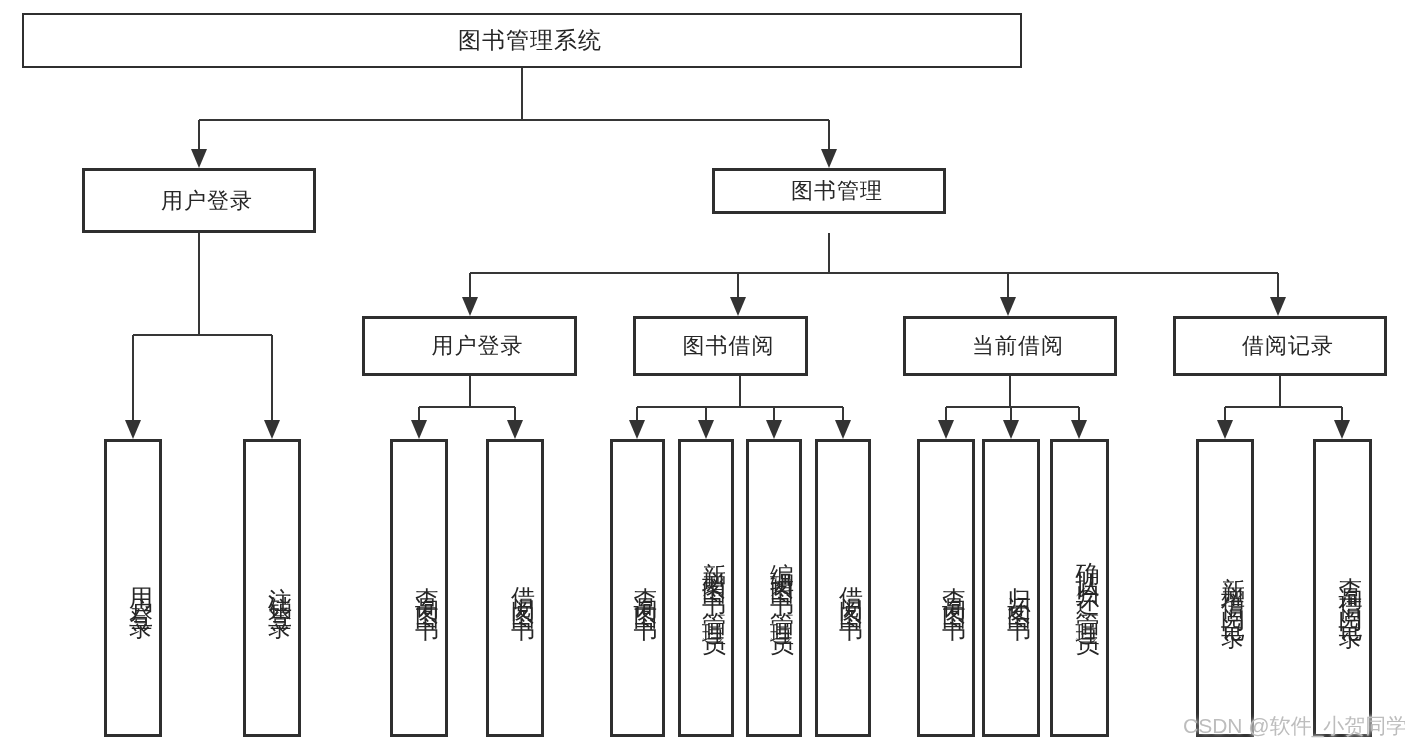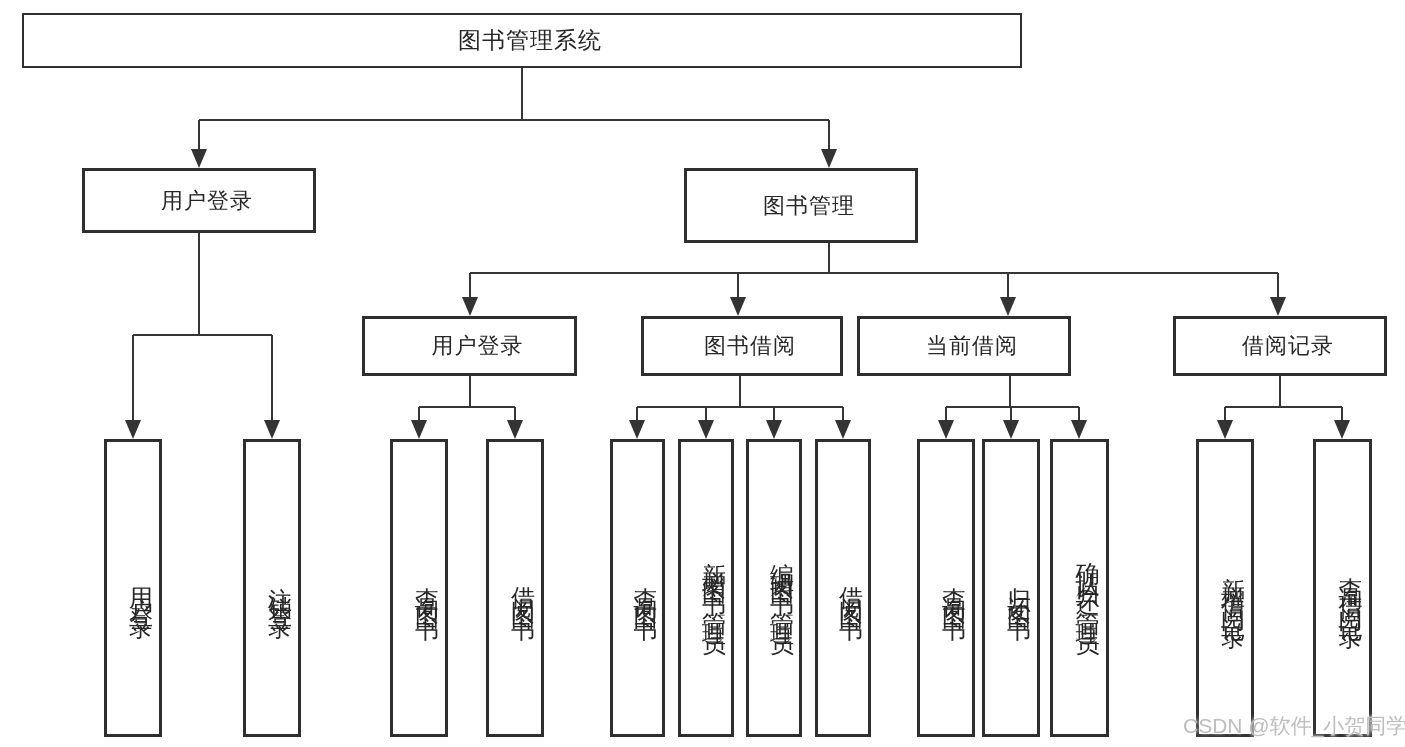--- a/index.html
+++ b/index.html
@@ -102,25 +102,25 @@
       <polygon points="1003,420 1019,420 1011,439"></polygon>
       <polygon points="1071,420 1087,420 1079,439"></polygon>
       <polygon points="1217,420 1233,420 1225,439"></polygon>
       <polygon points="1334,420 1350,420 1342,439"></polygon>
     </g>
   </svg>
 
   <div class="node h root" style="left:22px; top:13px; width:1000px; height:55px;">图书管理系统</div>
 
   <div class="node h" style="left:82px; top:168px; width:234px; height:65px;">用户登录</div>
-  <div class="node h" style="left:684px; top:168px; width:234px; height:75px;">图书管理</div>
+  <div class="node h" style="left:712px; top:168px; width:234px; height:46px;">图书管理</div>
 
   <div class="node h" style="left:362px; top:316px; width:215px; height:60px;">用户登录</div>
-  <div class="node h" style="left:633px; top:316px; width:202px; height:60px;margin-left:8px;">图书借阅</div>
-  <div class="node h" style="left:857px; top:316px; width:214px; height:60px;">当前借阅</div>
+  <div class="node h" style="left:633px; top:316px; width:175px; height:60px;">图书借阅</div>
+  <div class="node h" style="left:903px; top:316px; width:214px; height:60px;">当前借阅</div>
   <div class="node h" style="left:1173px; top:316px; width:214px; height:60px;">借阅记录</div>
 
   <div class="node v" style="left:104px; top:439px; width:58px; height:298px;">用户登录</div>
   <div class="node v" style="left:243px; top:439px; width:58px; height:298px;">注销登录</div>
 
   <div class="node v" style="left:390px; top:439px; width:58px; height:298px;">查询图书</div>
   <div class="node v" style="left:486px; top:439px; width:58px; height:298px;">借阅图书</div>
 
   <div class="node v" style="left:610px; top:439px; width:55px; height:298px;">查询图书</div>
   <div class="node v" style="left:678px; top:439px; width:56px; height:298px;">新增图书（管理员）</div>

